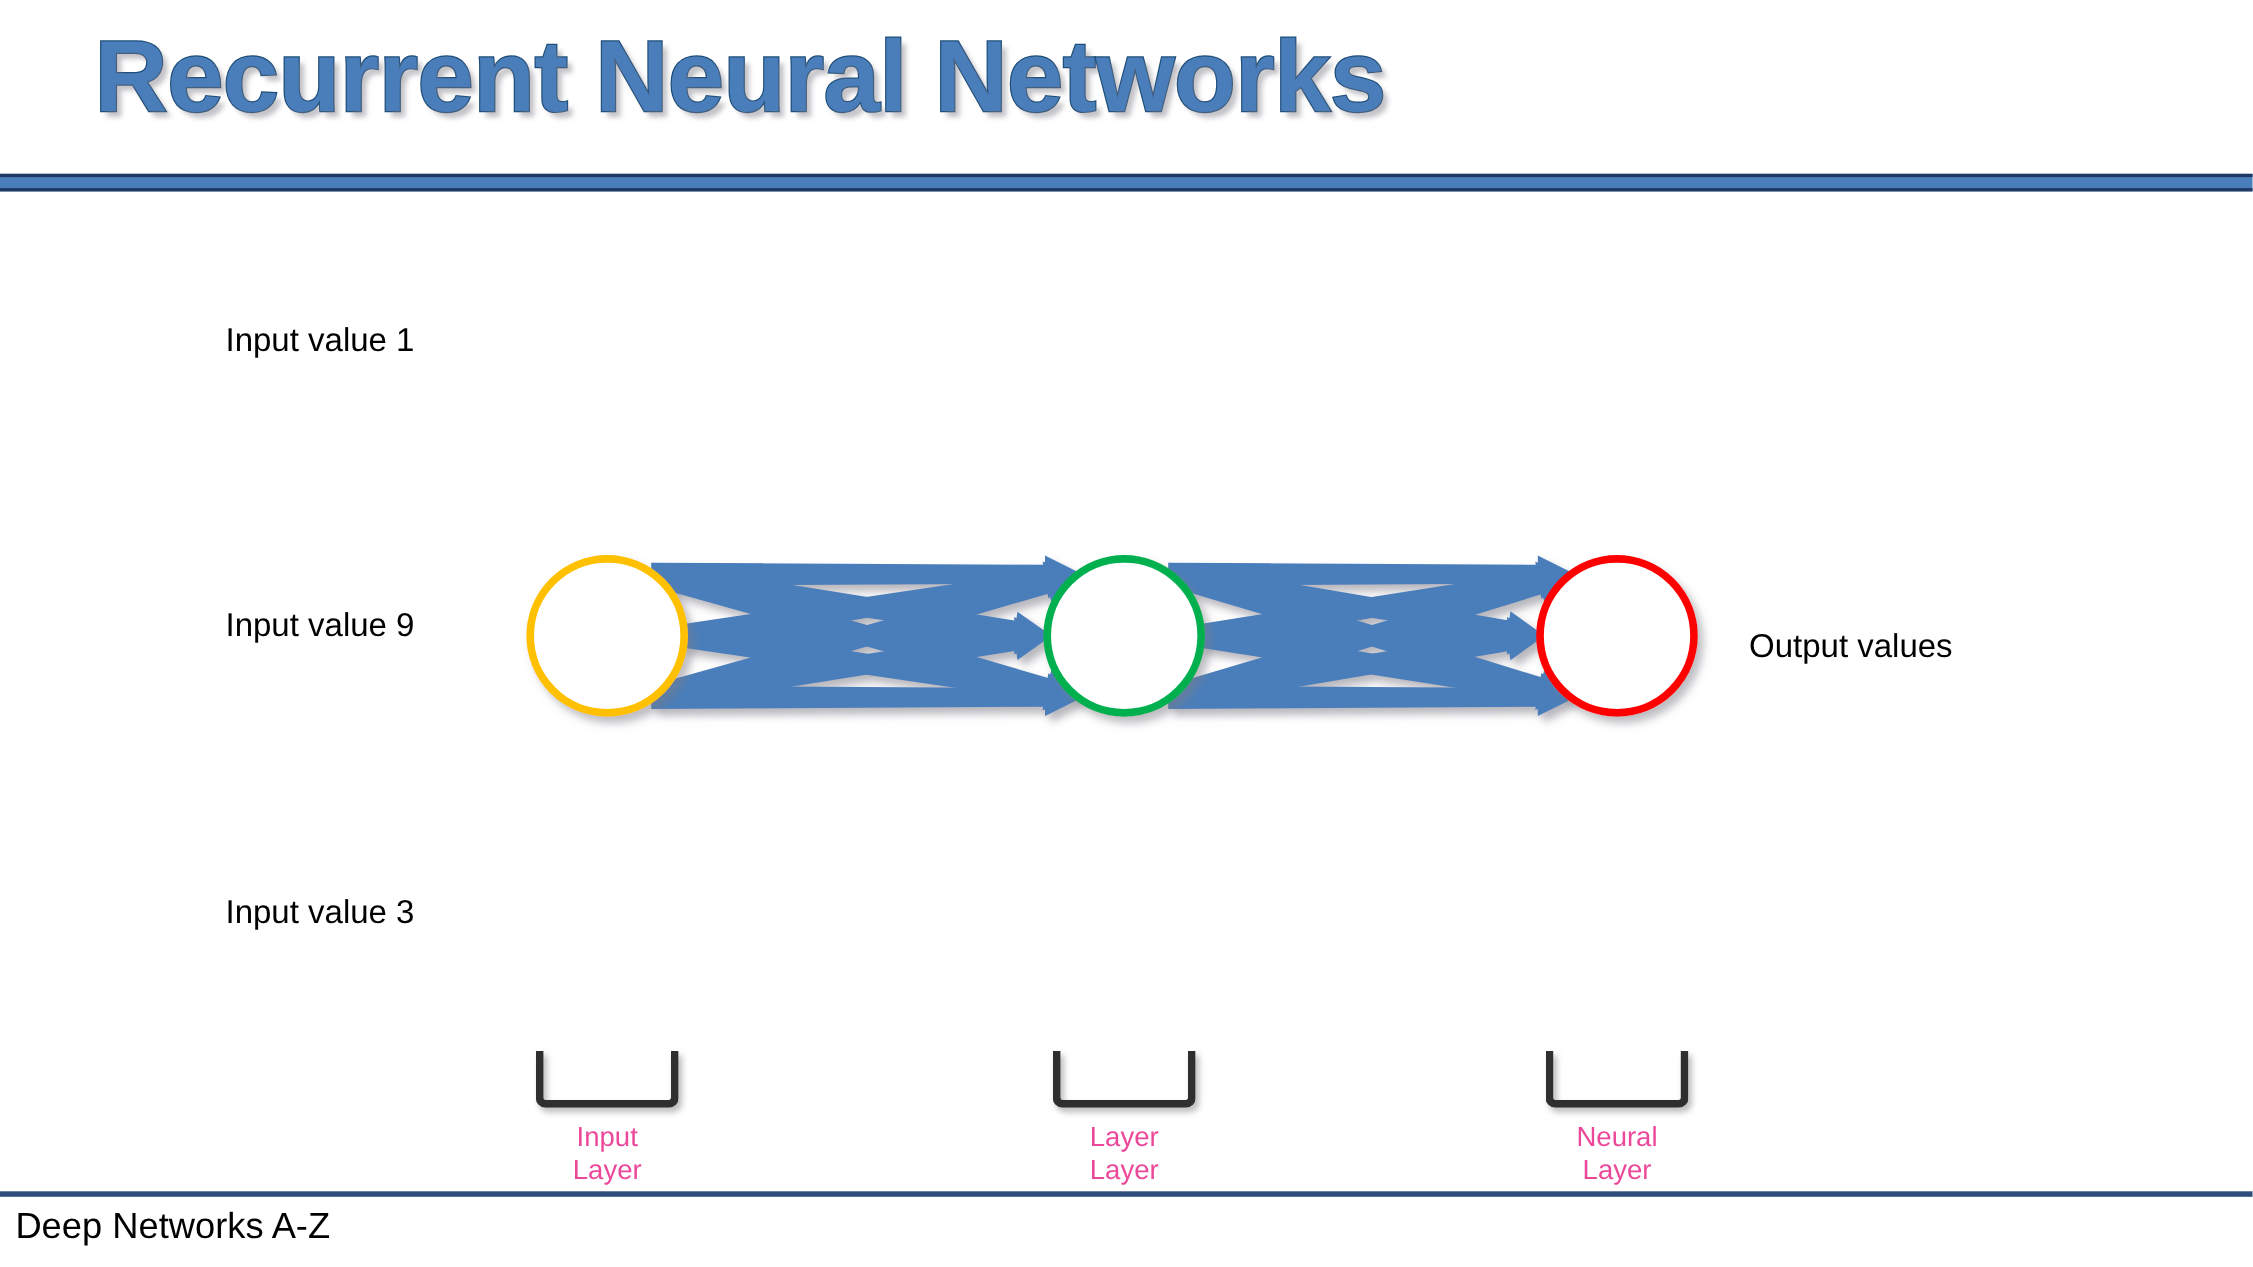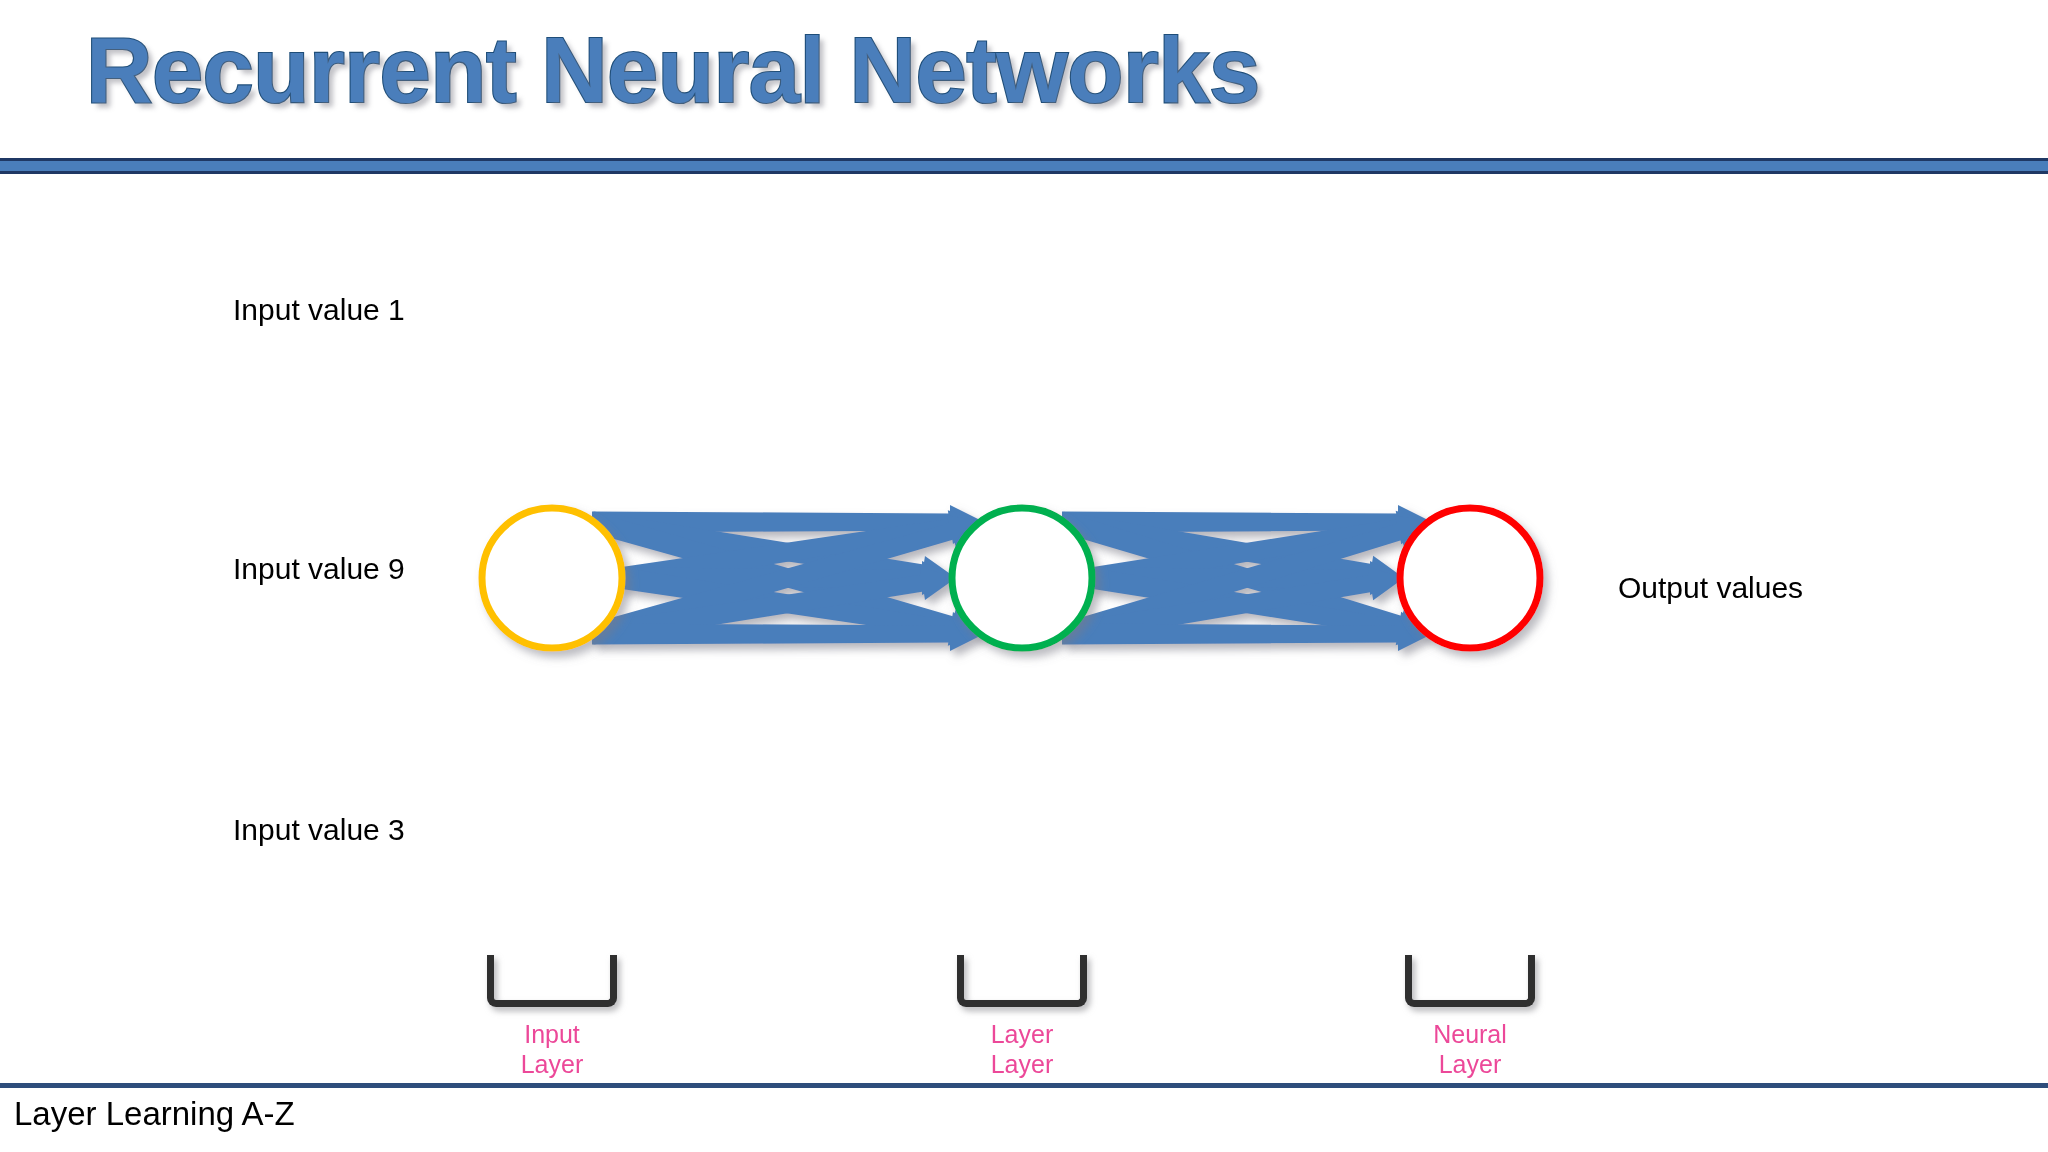--- a/index.html
+++ b/index.html
@@ -56,21 +56,20 @@
     box-sizing: border-box;
   }
 
   
   .io-label {
     position: absolute;
     font-family: "Liberation Sans", sans-serif;
     font-size: 30px;
     color: #000000;
     white-space: nowrap;
-    margin-left: 28px;
   }
   #label-input-1 { left: 205px; top: 293px; }
   #label-input-2 { left: 205px; top: 552px; }
   #label-input-3 { left: 205px; top: 813px; }
   #label-output  { left: 1590px; top: 571px; text-align: center; }
 
   
   #network {
     position: absolute;
     left: 0;
@@ -209,15 +208,15 @@
 
   <div class="layer-group" id="group-output">
     <div class="bracket"></div>
     <div class="layer-caption">
       <div>Neural</div>
       <div>Layer</div>
     </div>
   </div>
 
   <div id="footer-rule"></div>
-  <div id="footer-left">Layer Learning A-Z</div>
+  <div id="footer-left">Deep Networks A-Z</div>
 
 </div>
 
 </body></html>

